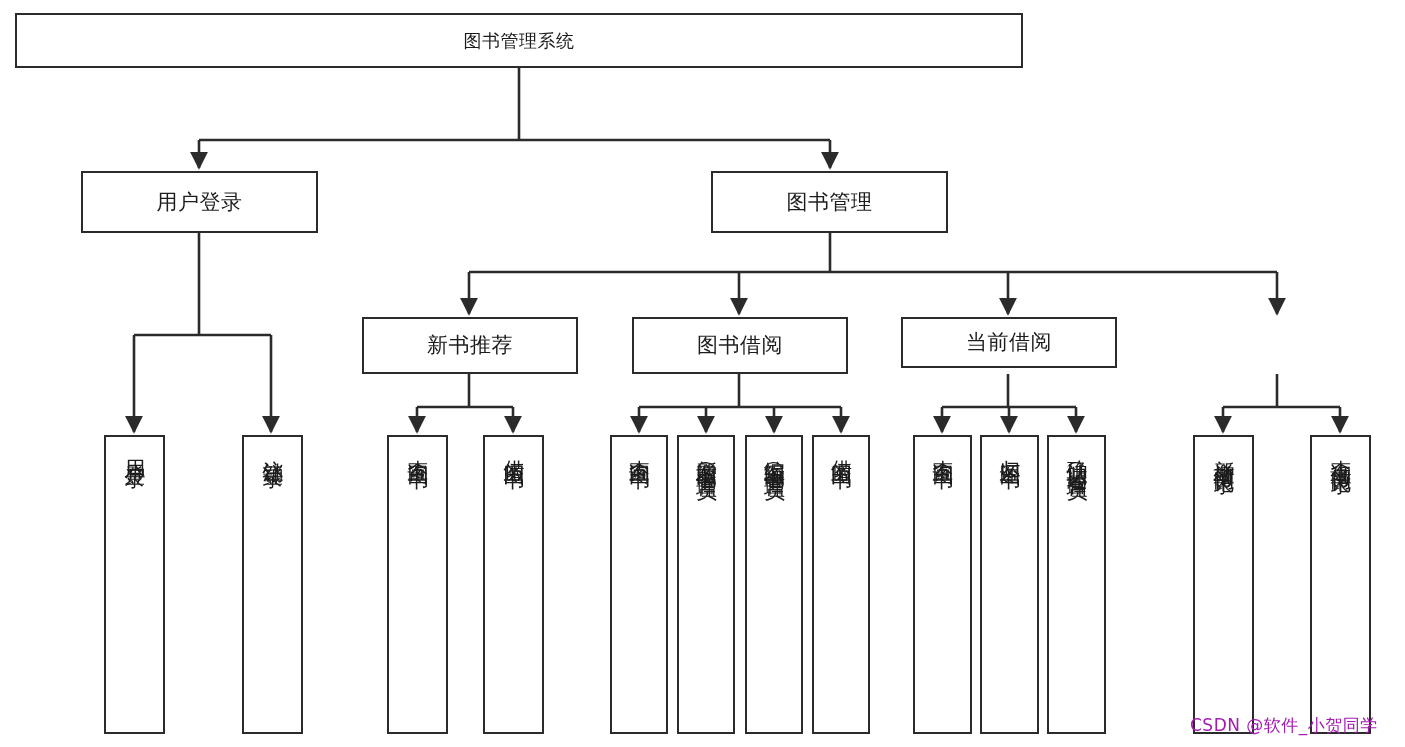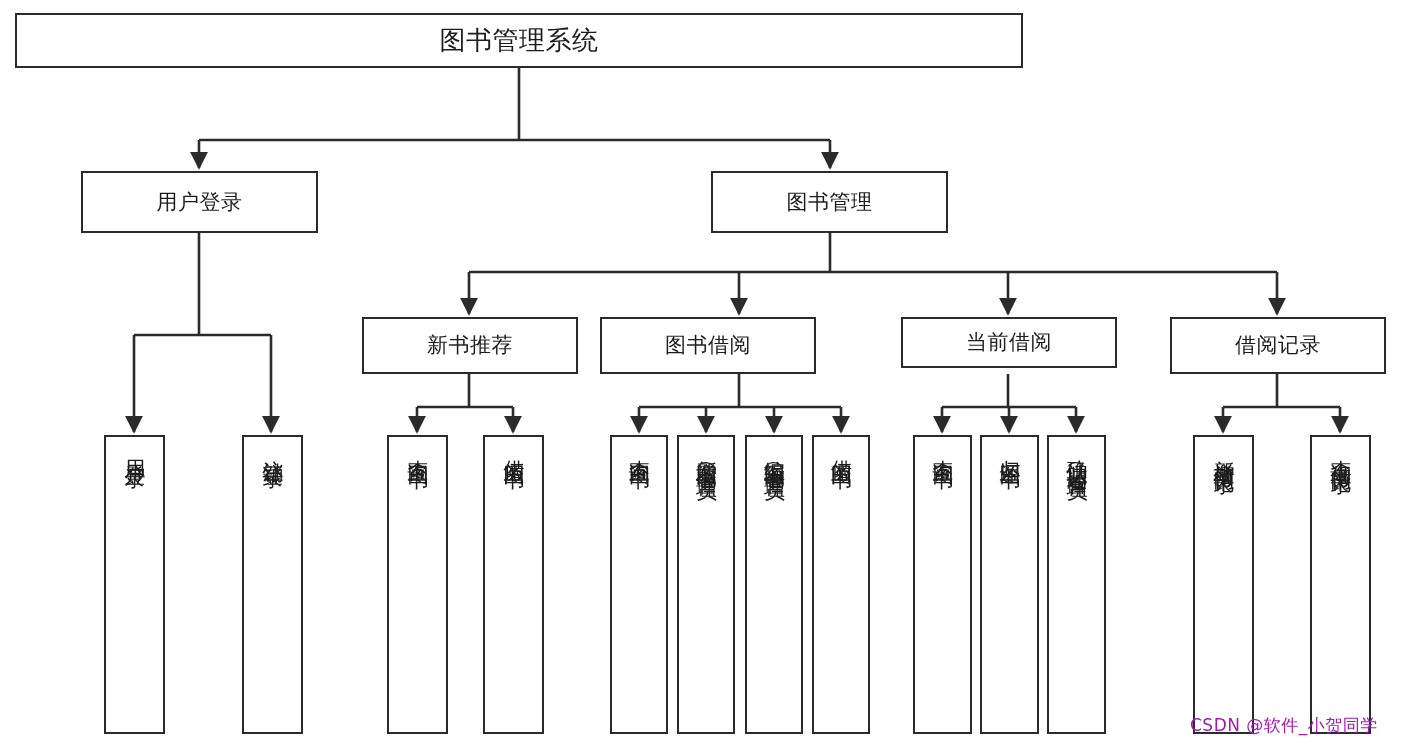--- a/index.html
+++ b/index.html
@@ -41,21 +41,21 @@
   .node .label {
     display: block;
     line-height: 1.18;
     letter-spacing: 0.5px;
   }
   .node.horiz .label {
     writing-mode: horizontal-tb;
     font-size: 21px;
   }
   .node.root .label {
-    font-size: 26px;
+    font-size: 18px;
   }
   .node.vert {
     align-items: flex-start;
     padding-top: 6px;
   }
   .node.vert .label {
     writing-mode: vertical-rl;
     text-orientation: upright;
     font-size: 21px;
     letter-spacing: 3px;
@@ -134,28 +134,25 @@
   <div class="node horiz" style="left: 81px; top: 171px; width: 237px; height: 62px;">
     <span class="label">用户登录</span>
   </div>
   <div class="node horiz" style="left: 362px; top: 317px; width: 216px; height: 57px;">
     <span class="label">新书推荐</span>
   </div>
 
   <div class="node horiz" style="left: 711px; top: 171px; width: 237px; height: 62px;">
     <span class="label">图书管理</span>
   </div>
-  <div class="node horiz" style="left: 600px; top: 317px; width: 216px; height: 57px;">
+  <div class="node horiz" style="left: 632px; top: 317px; width: 216px; height: 57px;">
     <span class="label">图书借阅</span>
   </div>
   <div class="node horiz" style="left: 901px; top: 317px; width: 216px; height: 51px;">
     <span class="label">当前借阅</span>
-  </div>
-  <div class="node horiz" style="left: 1170px; top: 317px; width: 216px; height: 57px;">
-    <span class="label">借阅记录</span>
   </div>
 
   <div class="node vert" style="left: 104px; top: 435px; width: 61px; height: 299px;">
     <span class="label">用户登录</span>
   </div>
   <div class="node vert" style="left: 242px; top: 435px; width: 61px; height: 299px;">
     <span class="label">注销登录</span>
   </div>
   <div class="node vert" style="left: 387px; top: 435px; width: 61px; height: 299px;">
     <span class="label">查询图书</span>

